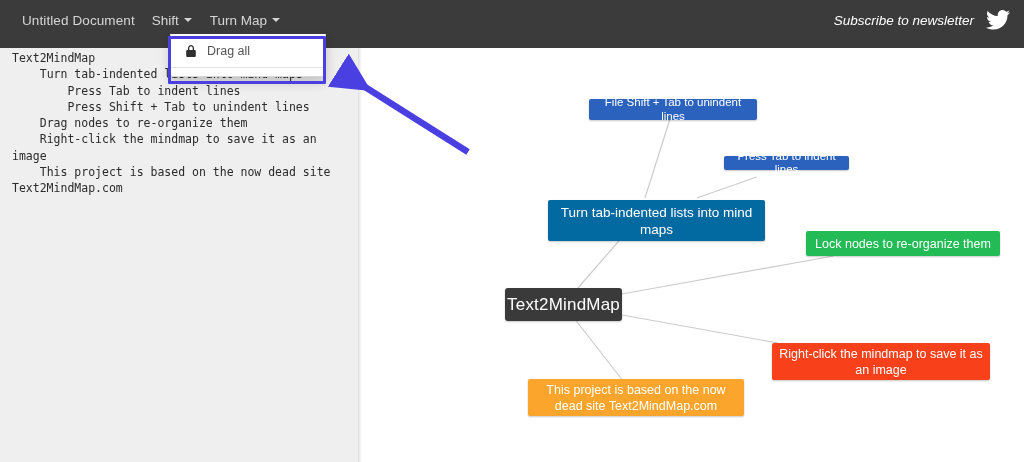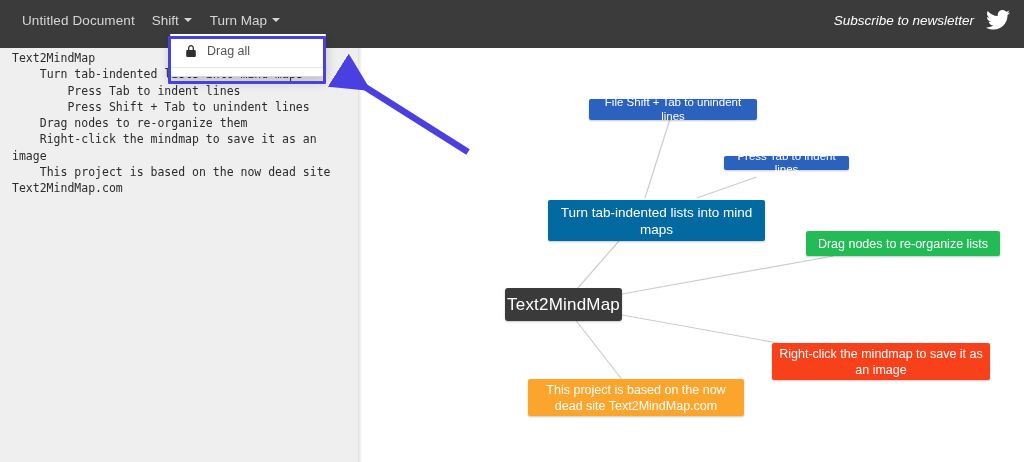--- a/index.html
+++ b/index.html
@@ -261,21 +261,21 @@
       <div class="node big" style="left: 168px; top: 164px; width: 217px; height: 41px; background: #0369a1; margin-left: 18px;">
         <span>Turn tab-indented lists into mind maps</span>
       </div>
       <div class="node" style="left: 227px; top: 63px; width: 168px; height: 21px; background: rgb(43, 98, 189);">
         <span>File Shift + Tab to unindent lines</span>
       </div>
       <div class="node" style="left: 362px; top: 120px; width: 125px; height: 14px; background: rgb(43, 98, 189);">
         <span>Press Tab to indent lines</span>
       </div>
       <div class="node mid" style="left: 444px; top: 195px; width: 194px; height: 25px; background: rgb(34, 187, 85);">
-        <span>Drag nodes to re-organize lists</span>
+        <span>Lock nodes to re-organize them</span>
       </div>
       <div class="node mid" style="left: 410px; top: 307px; width: 218px; height: 37px; background: rgb(248, 64, 27);">
         <span>Right-click the mindmap to save it as an image</span>
       </div>
       <div class="node mid" style="left: 166px; top: 343px; width: 216px; height: 37px; background: rgb(252, 165, 44);">
         <span>This project is based on the now dead site Text2MindMap.com</span>
       </div>
     </div>
 </div>
 

